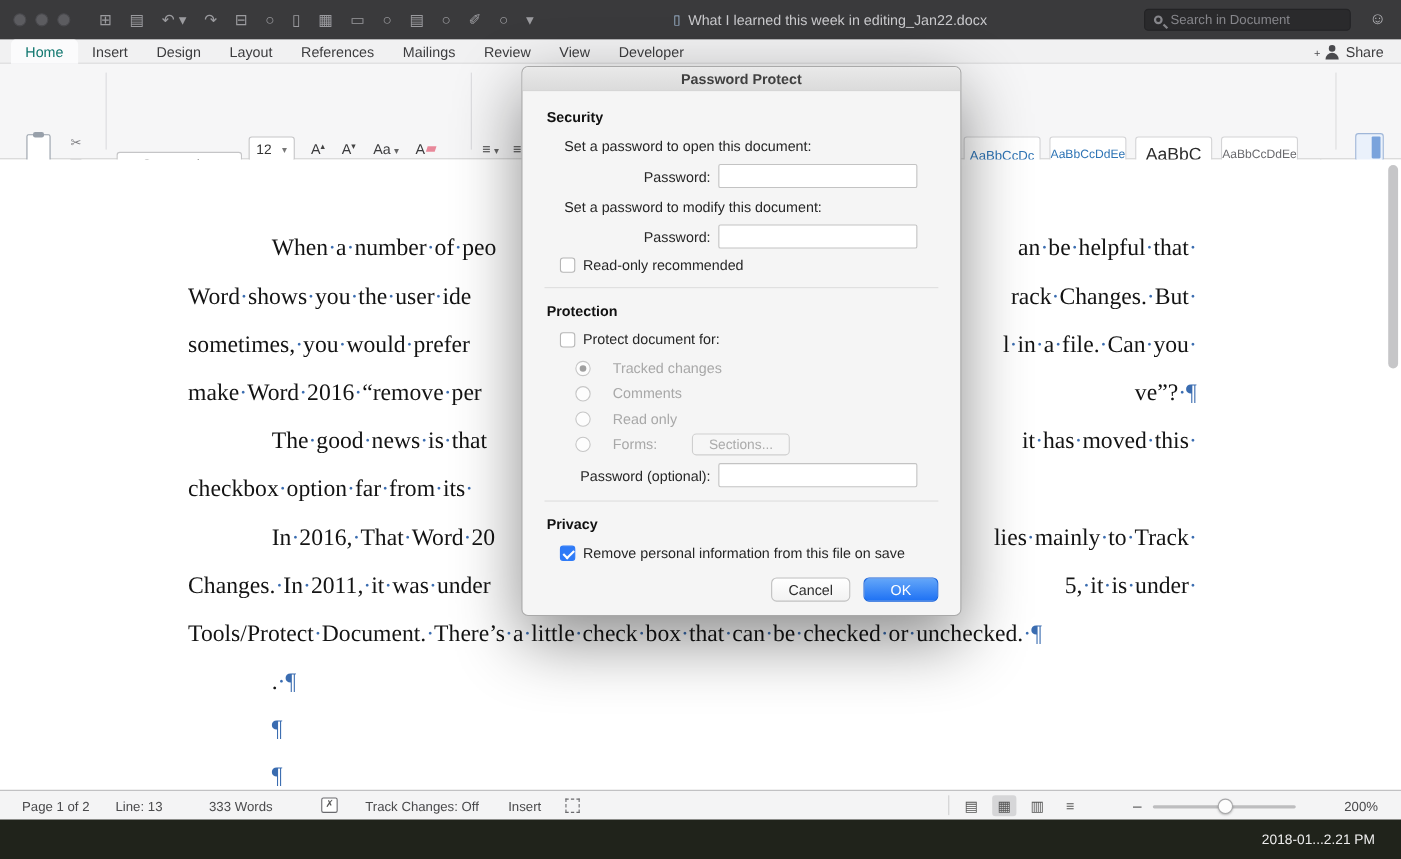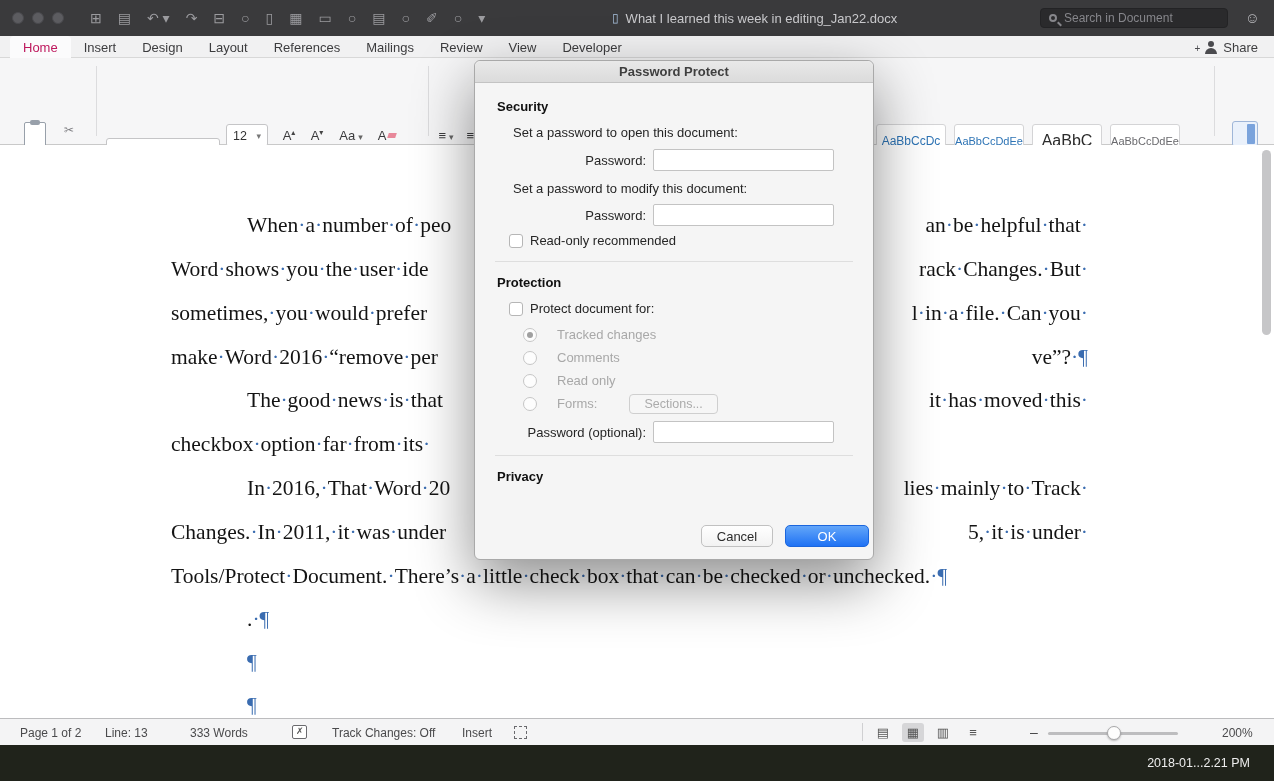--- a/index.html
+++ b/index.html
@@ -20,21 +20,21 @@
   .doc-title-icon{color:#a9c3df;font-size:12px;}
   .search-box{position:absolute;right:46px;top:8px;width:188px;height:20px;background:#2a2a2c;border:1px solid #232325;border-radius:4px;display:flex;align-items:center;gap:7px;color:#86868b;font-size:12px;padding:0 8px;}
   .mag{width:8px;height:8px;border:2px solid #86868b;border-radius:50%;position:relative;flex:0 0 auto;}
   .mag::after{content:"";position:absolute;width:5px;height:2px;background:#86868b;transform:rotate(45deg);left:6px;top:7px;}
   .smiley{position:absolute;right:14px;top:9px;color:#b9b9bd;font-size:15px;}
 
   
   .tabbar{position:absolute;left:0;top:36px;width:100%;height:22px;background:#f1f1f2;border-bottom:1px solid #d8d8d8;}
   #tab-list{display:flex;margin-left:10px;height:22px;}
   .tab{padding:0 13px;display:flex;align-items:center;font-size:13px;color:#3c3c3e;cursor:default;}
-  .tab.active{background:#fbfbfc;color:#be185d;border-radius:4px 4px 0 0;}
+  .tab.active{background:#fbfbfc;color:#0f766e;border-radius:4px 4px 0 0;}
   .share{position:absolute;right:16px;top:0;height:22px;display:flex;align-items:center;gap:5px;font-size:13px;color:#3e3e40;}
   .person-plus::before{content:"+";font-size:10px;color:#4a4a4e;}
   .person-ic{position:relative;width:13px;height:13px;display:inline-block;}
   .person-ic::before{content:"";position:absolute;left:3px;top:0;width:6px;height:6px;border-radius:50%;background:#4a4a4e;}
   .person-ic::after{content:"";position:absolute;left:0;top:7px;width:12px;height:6px;border-radius:6px 6px 0 0;background:#4a4a4e;}
 
   
   .ribbon{position:absolute;left:0;top:58px;width:100%;height:87px;background:#f6f6f7;border-bottom:1px solid #c9c9c9;}
   .grp-label{position:absolute;font-size:10.5px;color:#8a8a8e;text-align:center;}
   .vsep{position:absolute;top:8px;bottom:8px;width:1px;background:#dcdcde;}
@@ -372,23 +372,27 @@
           <span class="radio"></span>
           <span class="radio-lbl dis">Forms:</span>
           <button class="sections-btn" disabled="">Sections...</button>
         </div>
       </div>
     <div class="dlg-lbl ra" style="left:22px;top:364px;width:149px;">Password (optional):</div>
     <input class="dlg-field" style="left: 178px; top: 360px;">
     <div class="dlg-div" style="top:394px;"></div>
 
     <div class="dlg-h" style="left:22px;top:408px;">Privacy</div>
+    <div class="chk checked" style="left:34px;top:434px;">
+      <span class="box"></span>
+      <span>Remove personal information from this file on save</span>
+    </div>
 
     <button class="dlg-btn" style="left:226px;top:464px;width:72px;">Cancel</button>
-    <button class="dlg-btn primary" style="left:310px;top:464px;width:84px;text-align:center;">OK</button>
+    <button class="dlg-btn primary" style="left:310px;top:464px;width:68px;text-align:center;">OK</button>
   </div>
 
   <div class="statusbar">
     <span class="sb" style="left:20px;">Page 1 of 2</span>
     <span class="sb" style="left:105px;">Line: 13</span>
     <span class="sb" style="left:190px;">333 Words</span>
     <span class="sb-spell" style="left:292px;"></span>
     <span class="sb" style="left:332px;">Track Changes: Off</span>
     <span class="sb" style="left:462px;">Insert</span>
     <span class="sb-sel" style="left:514px;"></span>

